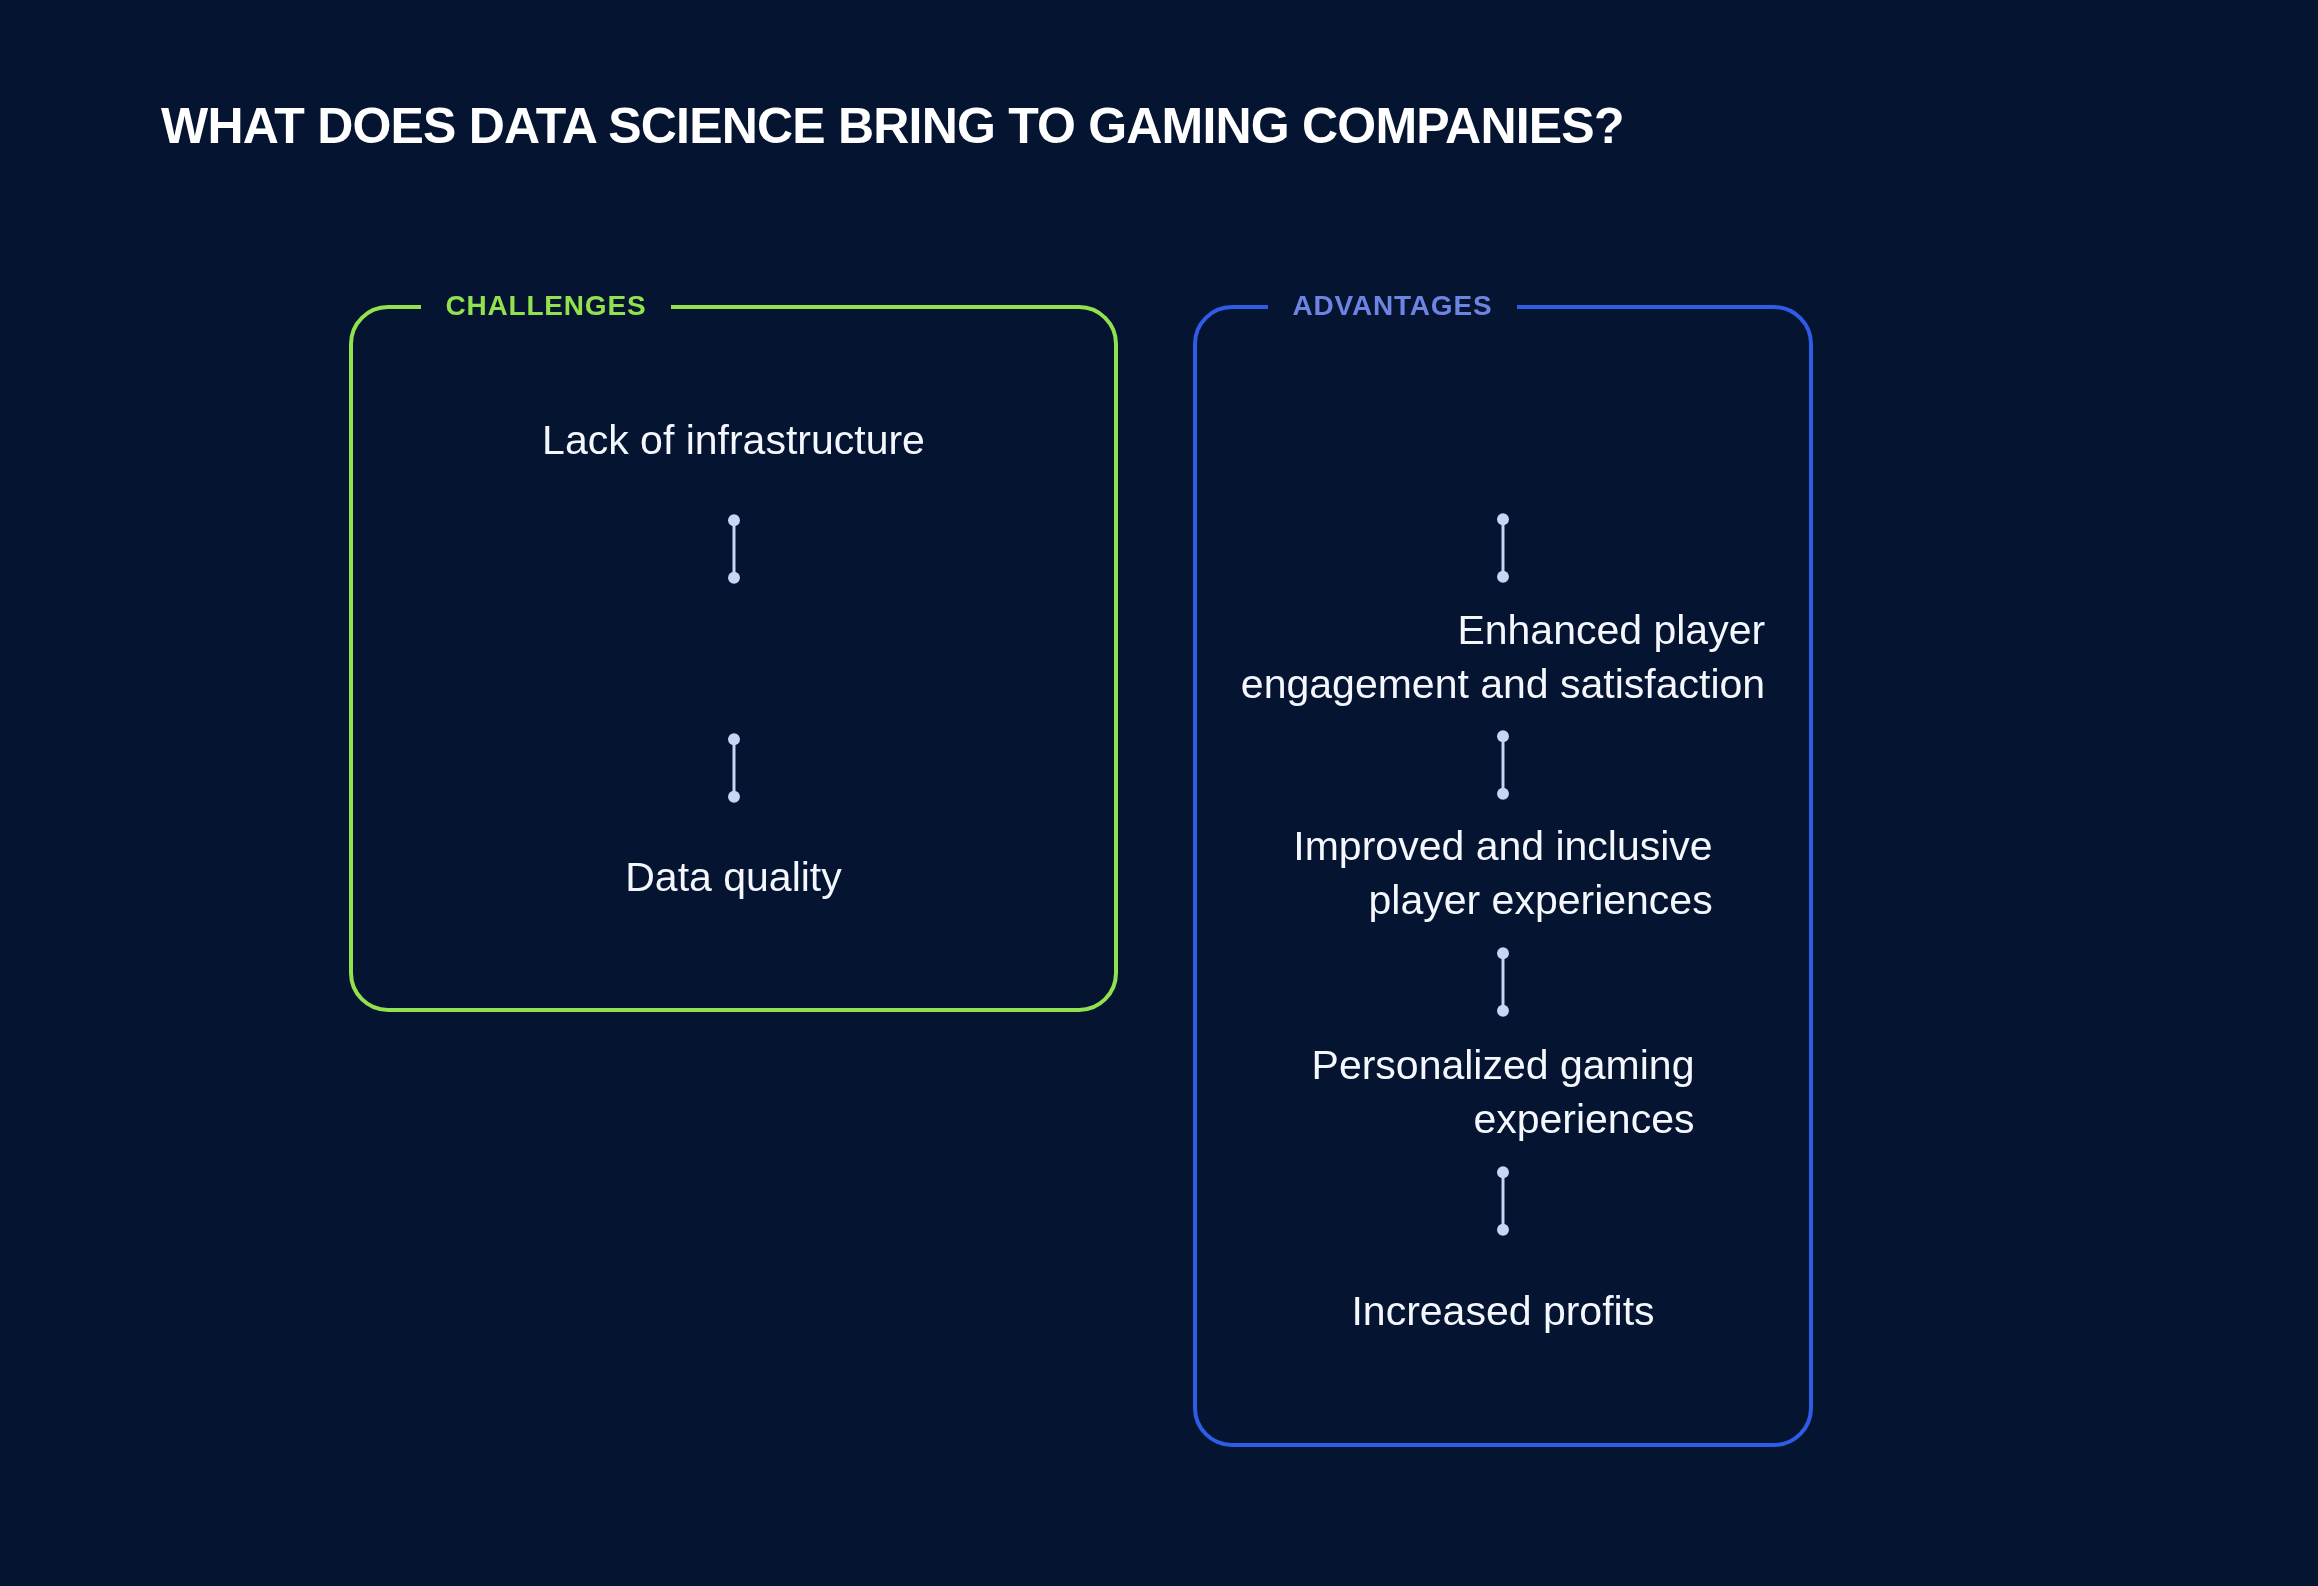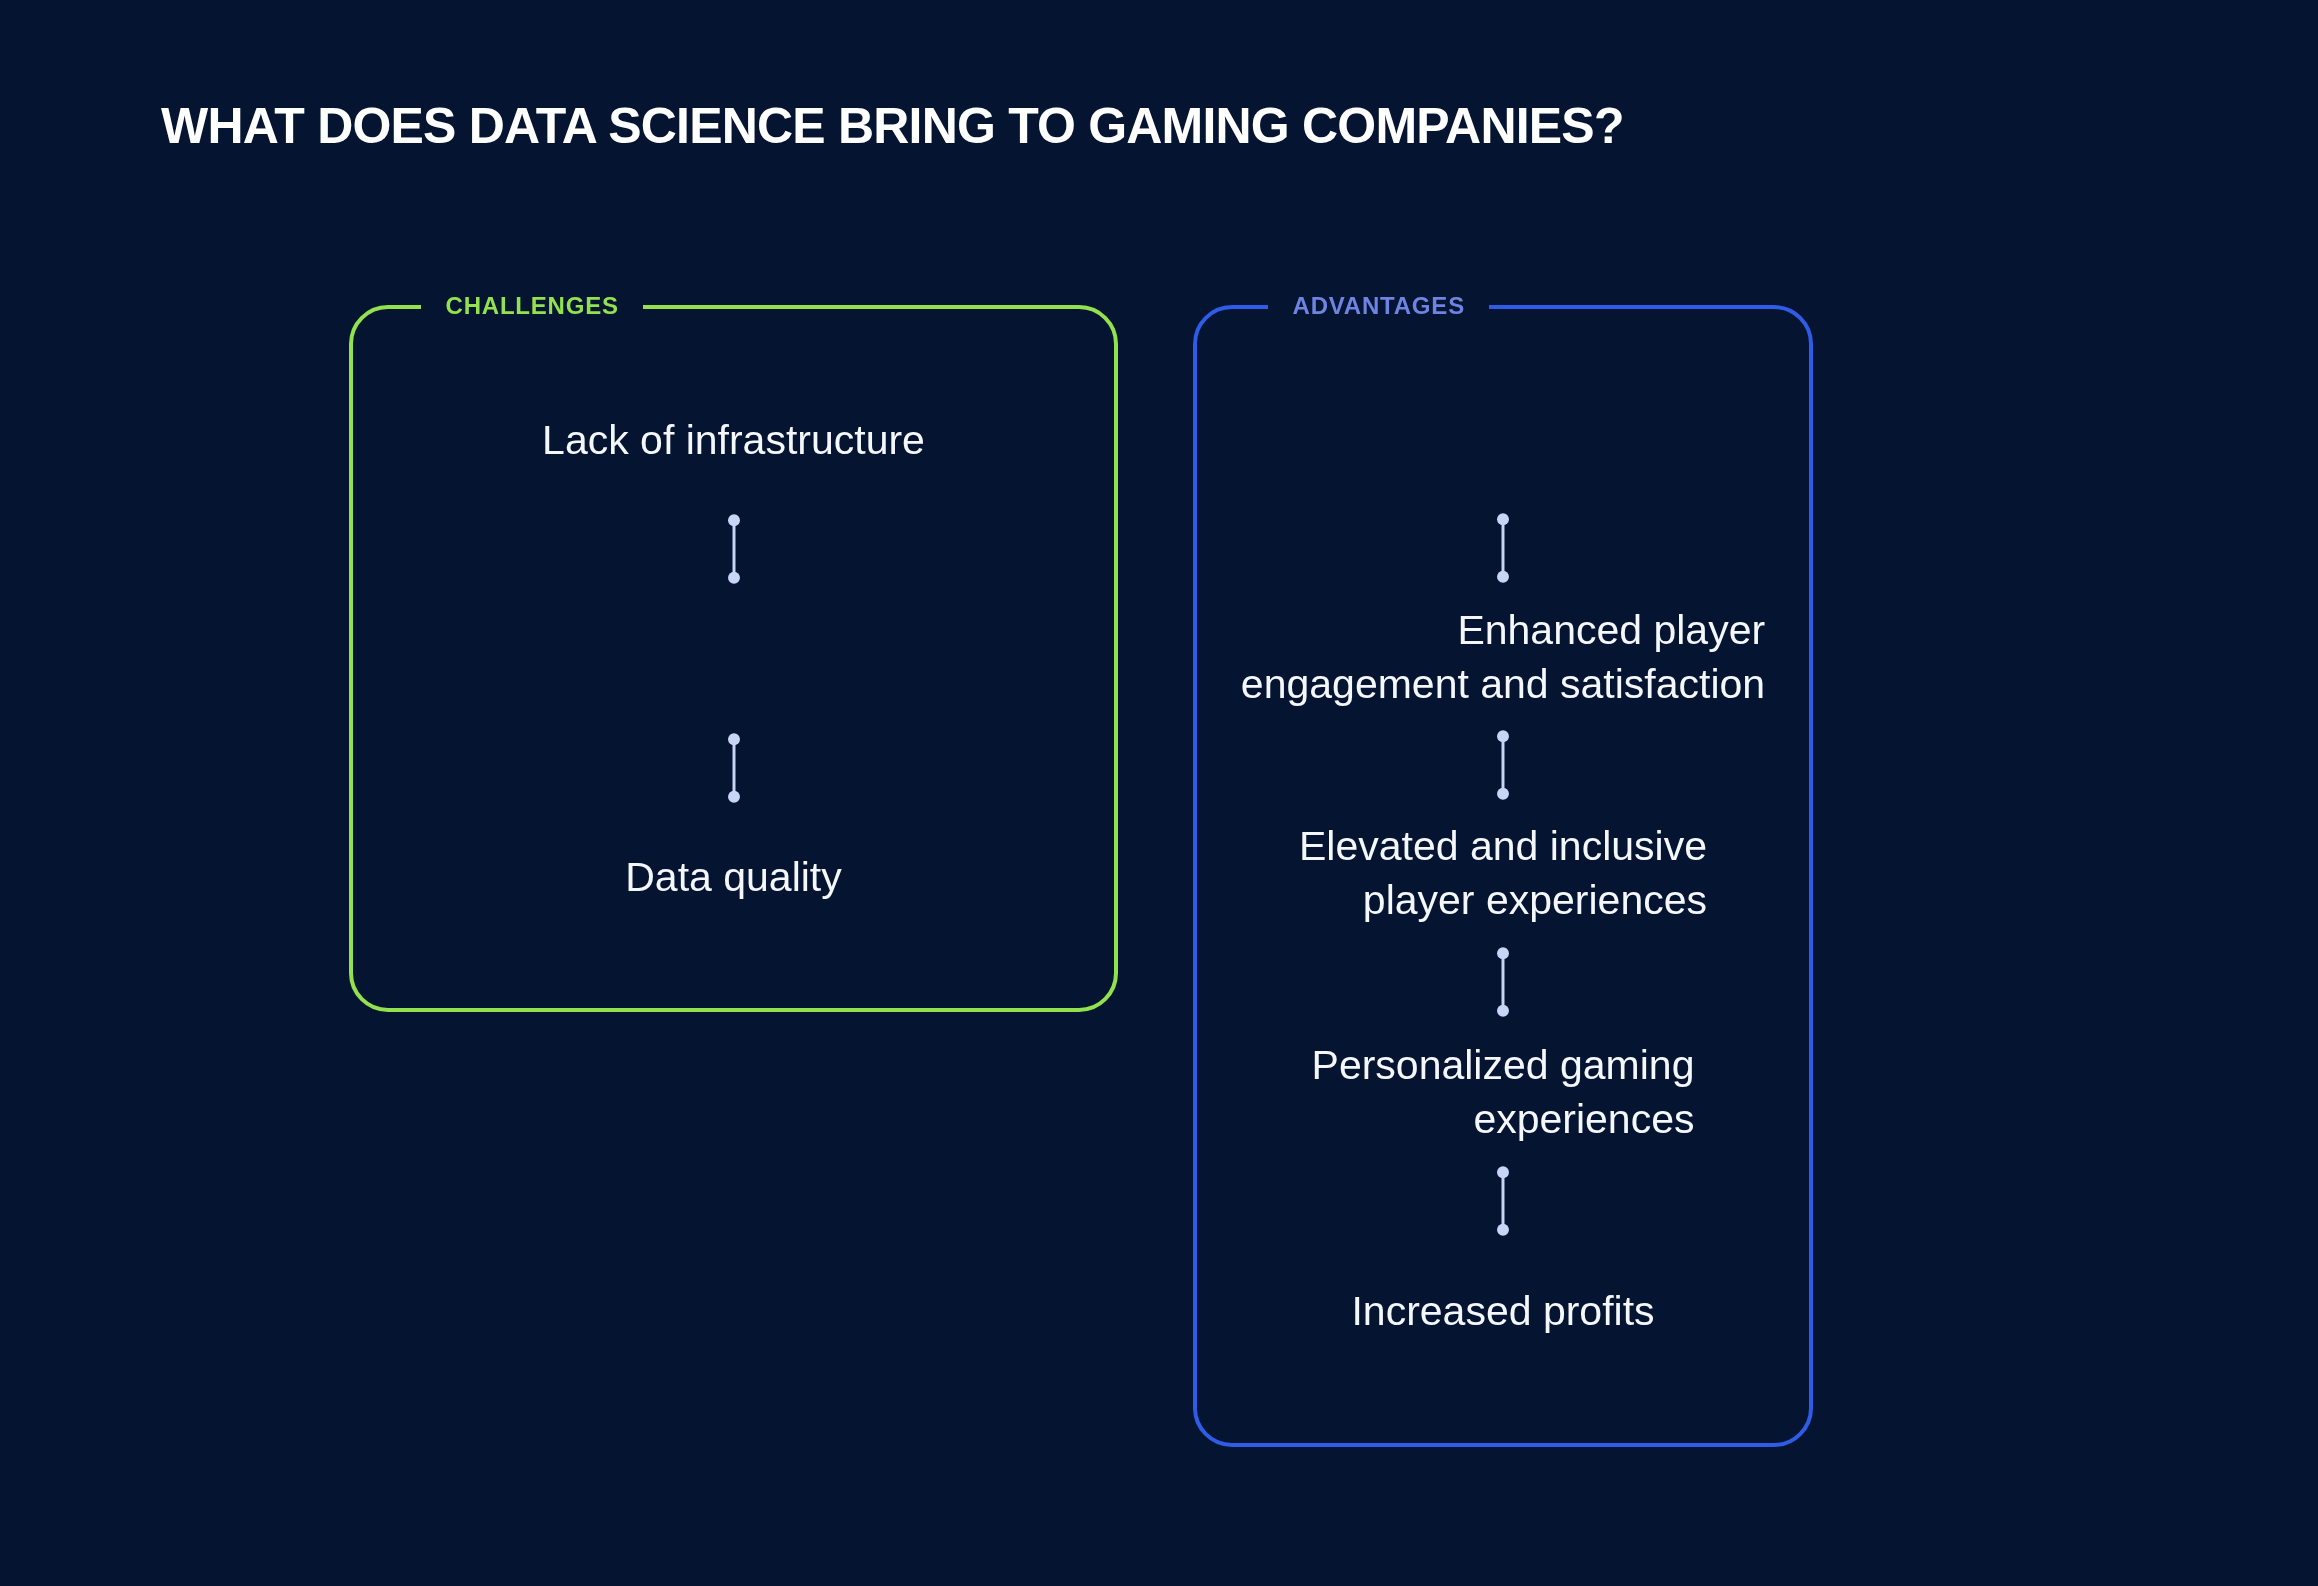--- a/index.html
+++ b/index.html
@@ -25,21 +25,21 @@
     border-color:var(--green,#92e24f);
   }
   .box.advantages{
     left:1193px;top:305px;width:620px;height:1142px;
     border-color:var(--blue,#2e5ce6);
   }
   .legend{
     position:absolute;top:-22px;left:68px;
     height:38px;line-height:38px;
     padding:0 24.5px;background:var(--bg,#041431);
-    font-size:24px;font-weight:700;letter-spacing:0.8px;
+    font-size:28px;font-weight:700;letter-spacing:0.8px;
     white-space:nowrap;
   }
   .legend.green{color:var(--green,#92e24f);}
   .legend.blue{color:var(--blue_label,#6d84e2);left:71px;}
   .item{
     position:absolute;left:50%;transform:translate(-50%,-50%);
     width:max-content;max-width:719px;
     font-size:41px;line-height:54px;font-weight:400;
     color:var(--text,#f4f7fd);text-align:right;white-space:pre-line;
   }
@@ -88,21 +88,21 @@
 
     <div class="item" style="top:348px">Enhanced player
 engagement and satisfaction</div>
 
     <svg class="connector" style="top:456px" width="13" height="71" viewBox="0 0 24 130" aria-hidden="true">
       <line x1="12" y1="12" x2="12" y2="118" stroke="currentColor" stroke-width="5.5"></line>
       <circle cx="12" cy="12" r="11" fill="currentColor"></circle>
       <circle cx="12" cy="118" r="11" fill="currentColor"></circle>
     </svg>
 
-    <div class="item" style="top:564px">Elevated and inclusive
+    <div class="item" style="top:564px">Improved and inclusive
 player experiences</div>
 
     <svg class="connector" style="top:673px" width="13" height="71" viewBox="0 0 24 130" aria-hidden="true">
       <line x1="12" y1="12" x2="12" y2="118" stroke="currentColor" stroke-width="5.5"></line>
       <circle cx="12" cy="12" r="11" fill="currentColor"></circle>
       <circle cx="12" cy="118" r="11" fill="currentColor"></circle>
     </svg>
 
     <div class="item" style="top:783px">Personalized gaming
 experiences</div>

